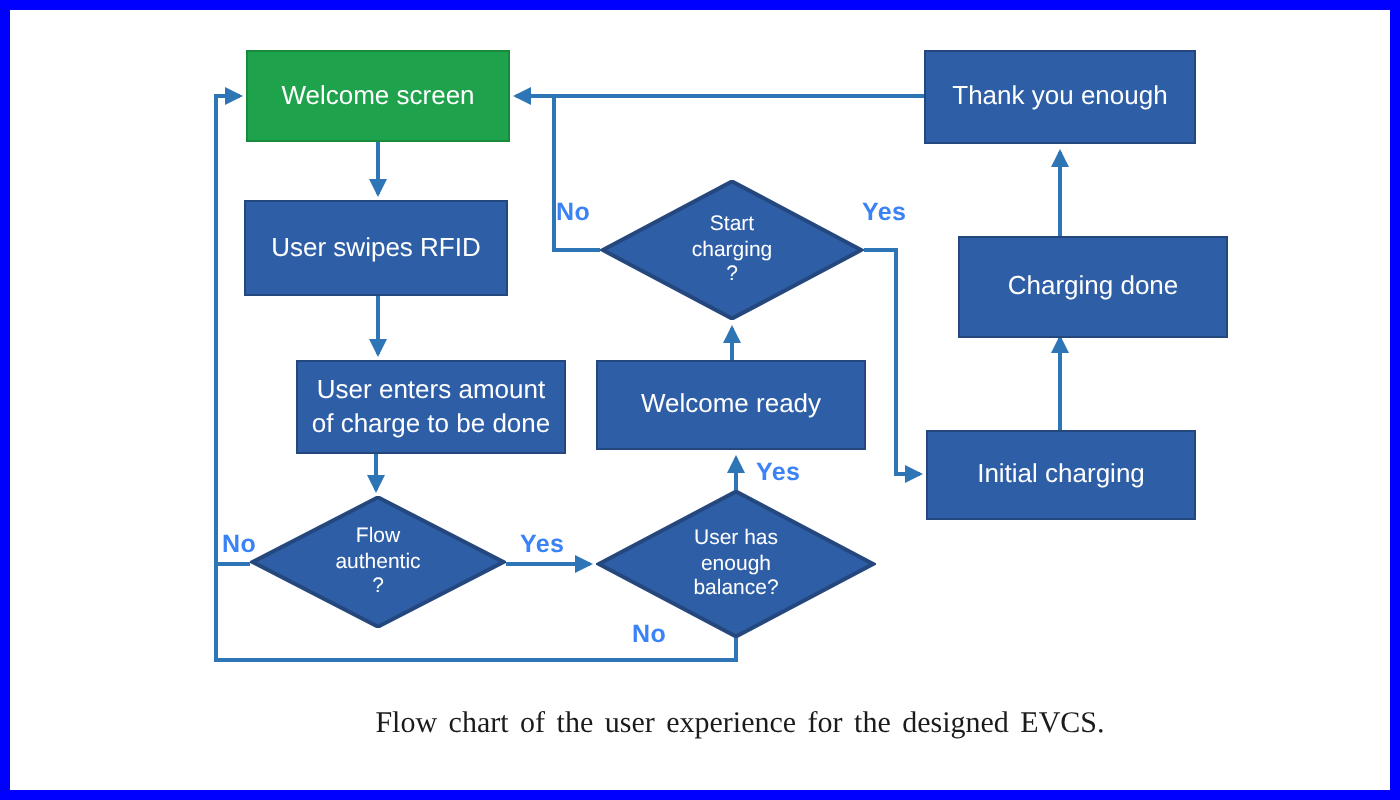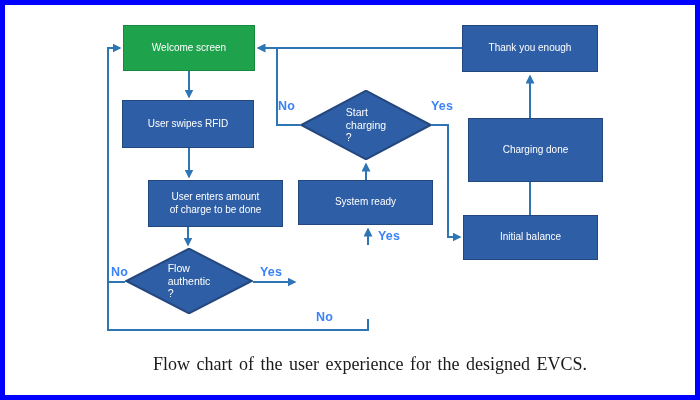--- a/index.html
+++ b/index.html
@@ -5,50 +5,50 @@
   html,body{margin:0;padding:0;background:#ffffff;}
   .frame{
     position:relative;width:700px;height:400px;box-sizing:border-box;
     border:5px solid var(--frame_blue,#0000ff);background:#ffffff;overflow:hidden;
     font-family:"Liberation Sans",sans-serif;
   }
   .canvas{position:absolute;left:0;top:0;width:690px;height:390px;}
   .wires{position:absolute;left:0;top:0;width:700px;height:400px;}
   .node{
     position:absolute;display:flex;align-items:center;justify-content:center;
-    text-align:center;color:#ffffff;font-size:10px;line-height:1.25;
+    text-align:center;color:#ffffff;font-size:13px;line-height:1.25;
     white-space:pre-line;box-sizing:border-box;
   }
   .rect{
     background:var(--blue_fill,#2e5ea6);
     border:1.5px solid var(--blue_border,#24477e);
   }
   .rect.green{
     background:var(--green_fill,#1fa24c);
     border-color:var(--green_border,#178a3e);
   }
   .diamond{position:absolute;}
   .diamond .dshape{position:absolute;left:0;top:0;width:100%;height:100%;}
   .diamond .dshape polygon{
     fill:var(--blue_fill,#2e5ea6);
     stroke:var(--blue_border,#24477e);
     stroke-width:2;vector-effect:non-scaling-stroke;
   }
   .diamond .dtext{
     position:absolute;left:0;top:0;width:100%;height:100%;
-    display:flex;align-items:center;justify-content:center;
+    display:flex;align-items:center;justify-content:center;text-align:center;
     color:#ffffff;font-size:10.5px;line-height:1.2;white-space:pre-line;
   }
   .elabel{
     position:absolute;font-size:12.5px;font-weight:600;color:#3b82f6;
     letter-spacing:0.2px;
   }
   .caption{
     position:absolute;left:40px;right:0;top:349px;text-align:center;
-    font-family:"Liberation Serif",serif;font-size:18px;color:#1b1b1b;
+    font-family:"Liberation Serif",serif;font-size:15px;color:#1b1b1b;
     word-spacing:2px;
   }
 </style>
 </head>
 <body>
 
 <div class="frame">
   <div class="canvas">
 
     <svg class="wires" width="700" height="400" viewBox="0 0 700 400">
@@ -74,37 +74,45 @@
       </g>
     </svg>
 
     <div class="node rect green" style="left:118px;top:20px;width:132px;height:46px;">Welcome screen</div>
 
     <div class="node rect" style="left:117px;top:95px;width:132px;height:48px;">User swipes RFID</div>
 
     <div class="node rect" style="left:115px;top:175px;width:135px;height:47px;margin-left:28px;">User enters amount
 of charge to be done</div>
 
-    <div class="node rect" style="left:293px;top:175px;width:135px;height:45px;">System ready</div>
+    <div class="node rect" style="left:293px;top:175px;width:135px;height:45px;">Welcome ready</div>
 
     <div class="node rect" style="left:457px;top:20px;width:136px;height:47px;">Thank you enough</div>
 
-    <div class="node rect" style="left:463px;top:113px;width:135px;height:64px;">Charging done</div>
+    <div class="node rect" style="left:474px;top:113px;width:135px;height:51px;">Charging done</div>
 
-    <div class="node rect" style="left:458px;top:210px;width:135px;height:45px;">Initial balance</div>
+    <div class="node rect" style="left:458px;top:210px;width:135px;height:45px;">Initial charging</div>
 
     <div class="diamond" style="left:120px;top:243px;width:128px;height:66px;">
       <svg class="dshape" viewBox="0 0 100 100" preserveAspectRatio="none">
         <polygon points="50,1 99,50 50,99 1,50"></polygon>
       </svg>
       <span class="dtext">Flow
 authentic
 ?</span>
     </div>
 
+    <div class="diamond" style="left:293px;top:240px;width:140px;height:74px;">
+      <svg class="dshape" viewBox="0 0 100 100" preserveAspectRatio="none">
+        <polygon points="50,1 99,50 50,99 1,50"></polygon>
+      </svg>
+      <span class="dtext">User has
+enough
+balance?</span>
+    </div>
 
     <div class="diamond" style="left:295px;top:85px;width:132px;height:70px;">
       <svg class="dshape" viewBox="0 0 100 100" preserveAspectRatio="none">
         <polygon points="50,1 99,50 50,99 1,50"></polygon>
       </svg>
       <span class="dtext">Start
 charging
 ?</span>
     </div>
 

